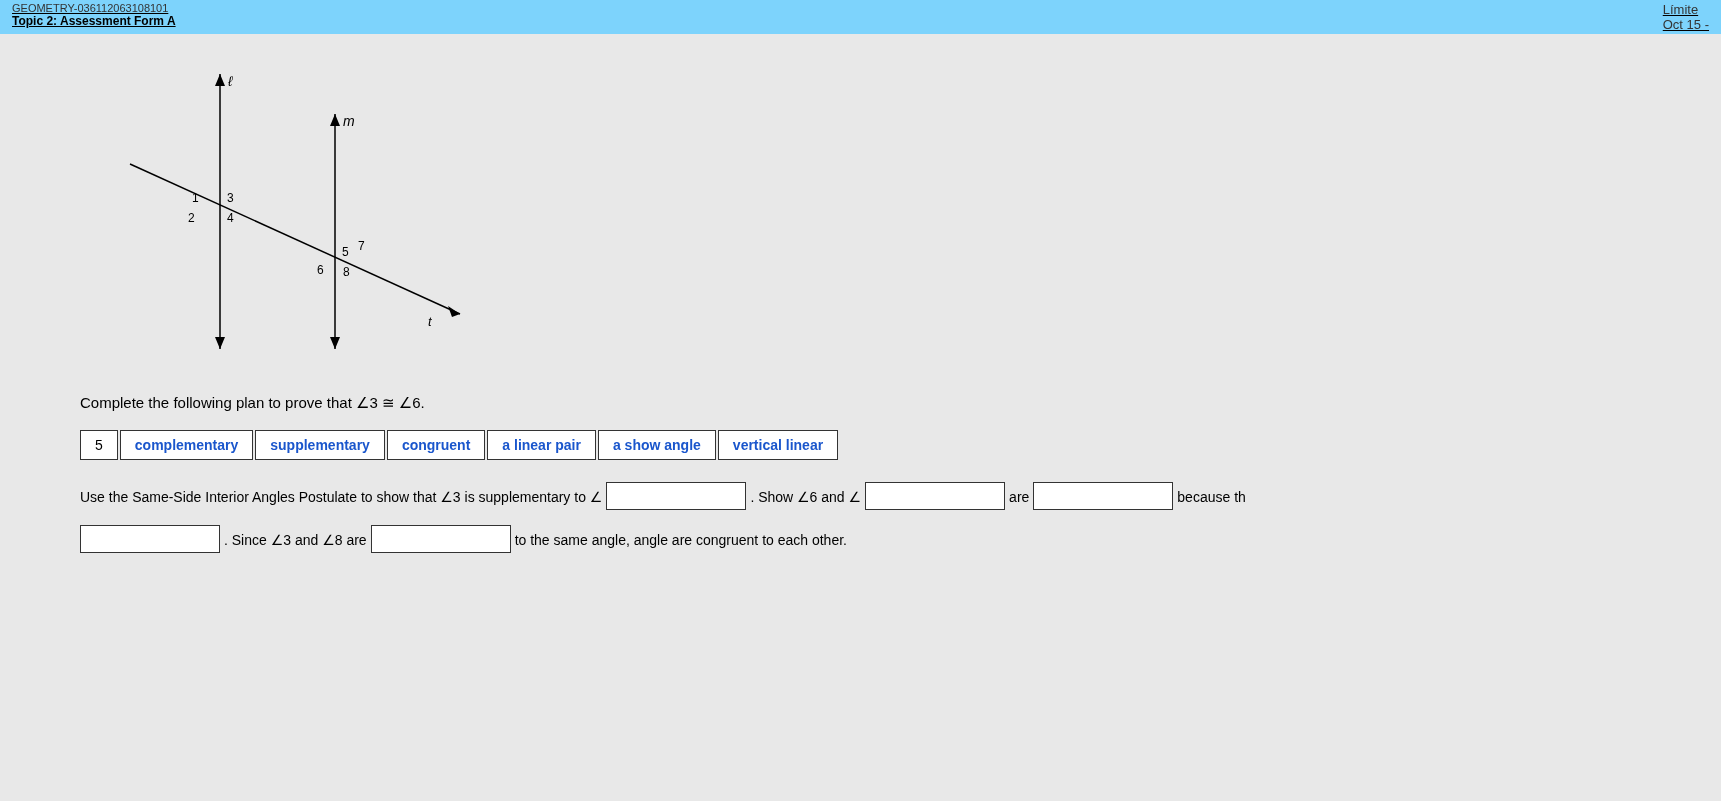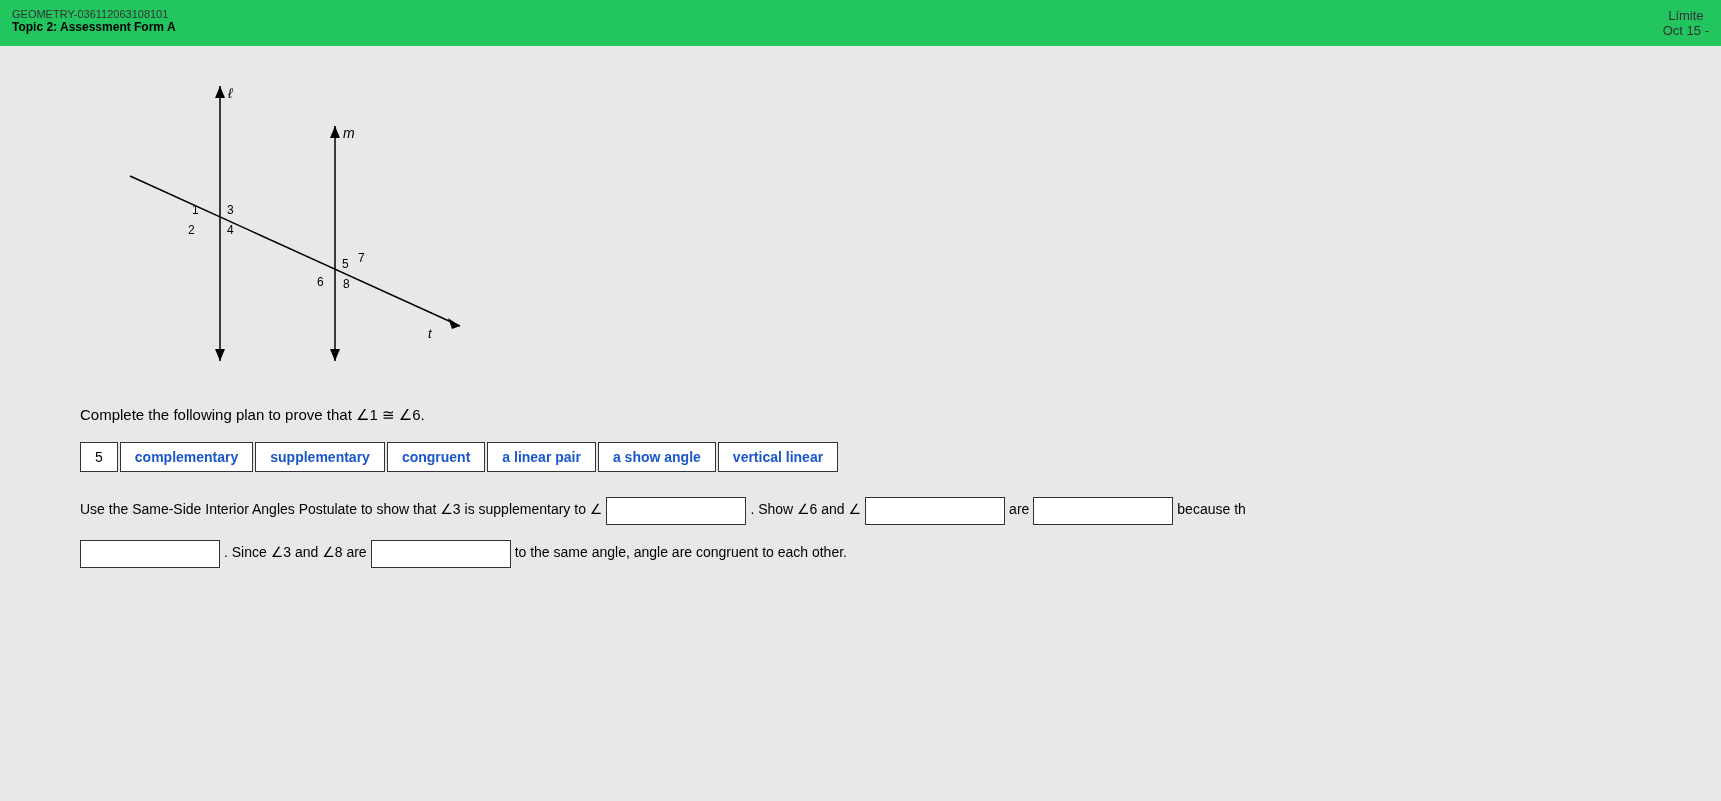--- a/index.html
+++ b/index.html
@@ -6,41 +6,42 @@
     body {
       font-family: Arial, sans-serif;
       background: #e8e8e8;
       color: #000;
       font-size: 14px;
       width: 1721px;
       min-height: 801px;
       overflow-x: hidden;
     }
     .header {
-      padding: 8px 12px;
+      padding: 2px 12px;
       display: flex;
       justify-content: space-between;
       align-items: flex-start;
-      background: #22c55e;
+      background: #7dd3fc;
+      text-decoration: underline;
     }
     .header-left {
       display: flex;
       flex-direction: column;
     }
     .header-id {
       font-size: 11px;
       color: #333;
     }
     .header-title {
       font-size: 12px;
       font-weight: bold;
       color: #000;
     }
     .header-right {
-      text-align: center;
+      text-align: left;
       font-size: 13px;
       color: #333;
     }
     .main-content {
       padding: 20px 80px;
     }
     .diagram-area {
       width: 400px;
       height: 320px;
       position: relative;
@@ -78,21 +79,21 @@
     .bank-item.number {
       color: #000;
       font-weight: normal;
     }
     .fill-in-line {
       font-size: 14px;
       margin-bottom: 12px;
       line-height: 2.2;
       display: flex;
       flex-wrap: wrap;
-      align-items: flex-end;
+      align-items: flex-start;
       gap: 4px;
     }
     .blank {
       display: inline-block;
       width: 140px;
       height: 28px;
       border: 1px solid #333;
       background: #fff;
       vertical-align: middle;
     }
@@ -146,21 +147,21 @@
 
       <text x="278" y="196" font-size="12">7</text>
 
       <text x="237" y="220" font-size="12">6</text>
 
       <text x="263" y="222" font-size="12">8</text>
     </svg>
   </div>
 
   <div class="problem-text">
-    <span>Complete the following plan to prove that ∠1 ≅ ∠6.</span>
+    <span>Complete the following plan to prove that ∠3 ≅ ∠6.</span>
   </div>
 
   <div class="answer-bank">
     <div class="bank-item number">5</div>
     <div class="bank-item blue">complementary</div>
     <div class="bank-item blue">supplementary</div>
     <div class="bank-item blue">congruent</div>
     <div class="bank-item blue">a linear pair</div>
     <div class="bank-item blue">a show angle</div>
     <div class="bank-item blue">vertical linear</div>

